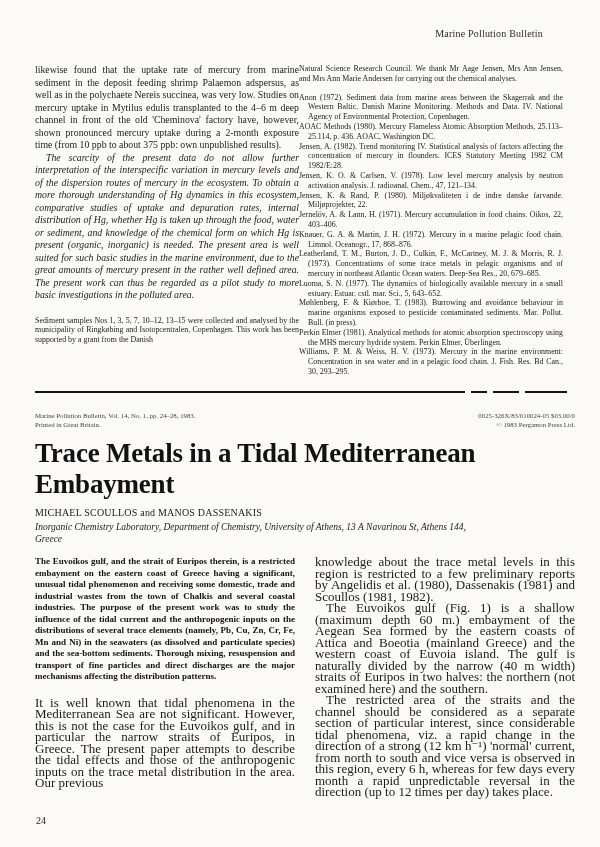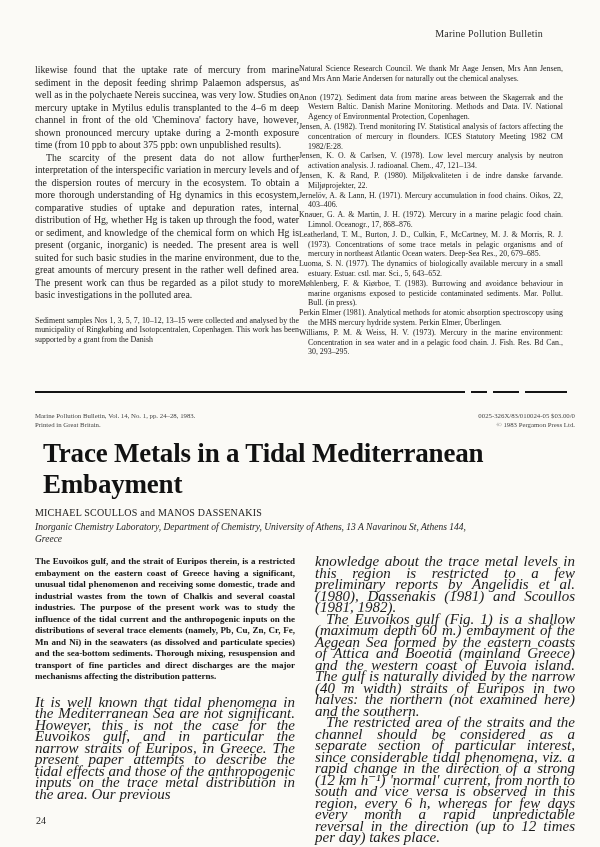--- a/index.html
+++ b/index.html
@@ -25,69 +25,70 @@
   }
   .section-one {
     position: absolute;
     top: 52px; left: 35px;
     width: 540px; height: 339px;
     overflow: hidden;
     display: flex; gap: 0; margin-top: 12px;
   }
   .col { width: 264px; }
   .body-text { font-size: 9.8px; line-height: 12.5px; text-align: justify; margin: 0; }
-  .indent { text-indent: 11px; }
+  .indent { text-indent: 11px; font-style: italic; }
   .small { font-size: 7.9px; line-height: 9.8px; text-align: justify; margin: 0; color: #222; }
   .ack { margin-top: 14px; }
   .ackr { margin-bottom: 9px; }
   .refs .ref { padding-left: 9px; text-indent: -9px; margin: 0; }
   .divider {
     position: absolute;
     top: 391px; left: 35px; width: 540px;
     display: flex; align-items: center; gap: 6px;
   }
   .seg { display: inline-block; background: #141414; }
   .seg.s1 { width: 430px; height: 2px; }
   .seg.s2 { width: 16px; height: 1.5px; }
   .seg.s3 { width: 26px; height: 1.5px; }
   .seg.s4 { width: 42px; height: 1.5px; }
   .section-two { position: absolute; top: 412px; left: 35px; width: 540px; }
   .pub-row { display: flex; justify-content: space-between; font-size: 6.8px; line-height: 8.6px; color: #454545; }
   .pub-right { text-align: right; }
   .title {
     font-size: 27px; line-height: 1.13; font-weight: bold;
-    margin: 9px 0 0 8px; max-width: 540px; letter-spacing: -0.2px; color: #121212;
+    margin: 9px 0 0 0; max-width: 540px; letter-spacing: -0.2px; color: #121212;
   }
   .authors { margin-top: 8px; font-size: 10px; letter-spacing: 0.2px; }
   .affiliation { margin-top: 3px; font-style: italic; font-size: 9.5px; line-height: 12px; max-width: 440px; }
   .cols { display: flex; gap: 20px; margin-top: 11px; }
   .abstract { font-weight: bold; font-size: 9px; line-height: 11.5px; text-align: justify; margin: 0; color: #131313; }
-  .body2 { font-size: 15px; line-height: 11.5px; text-align: justify; margin: 0; font-style: italic; }
+  .body2 { font-size: 13px; line-height: 11.5px; text-align: justify; margin: 0; }
   .intro-gap { margin-top: 14px; }
   .heading { font-size: 10.5px; font-weight: bold; margin: 14px 0 7px 0; color: #121212; }
   .indent2 { text-indent: 11px; }
   .page-number { position: absolute; left: 36px; top: 815px; font-size: 10px; }
 </style>
 </head>
 <body>
 
 <div class="page">
 
   <div class="running-head">Marine Pollution Bulletin</div>
 
   <div class="section-one">
     <div class="col">
       <p class="body-text">likewise found that the uptake rate of mercury from marine sediment in the deposit feeding shrimp Palaemon adspersus, as well as in the polychaete Nereis succinea, was very low. Studies on mercury uptake in Mytilus edulis transplanted to the 4–6 m deep channel in front of the old 'Cheminova' factory have, however, shown pronounced mercury uptake during a 2-month exposure time (from 10 ppb to about 375 ppb: own unpublished results).</p>
       <p class="body-text indent">The scarcity of the present data do not allow further interpretation of the interspecific variation in mercury levels and of the dispersion routes of mercury in the ecosystem. To obtain a more thorough understanding of Hg dynamics in this ecosystem, comparative studies of uptake and depuration rates, internal distribution of Hg, whether Hg is taken up through the food, water or sediment, and knowledge of the chemical form on which Hg is present (organic, inorganic) is needed. The present area is well suited for such basic studies in the marine environment, due to the great amounts of mercury present in the rather well defined area. The present work can thus be regarded as a pilot study to more basic investigations in the polluted area.</p>
       <p class="small ack">Sediment samples Nos 1, 3, 5, 7, 10–12, 13–15 were collected and analysed by the municipality of Ringkøbing and Isotopcentralen, Copenhagen. This work has been supported by a grant from the Danish</p>
     </div>
     <div class="col">
-      <p class="small ackr">Natural Science Research Council. We thank Mr Aage Jensen, Mrs Ann Jensen, and Mrs Ann Marie Andersen for naturally out the chemical analyses.</p>
+      <p class="small ackr">Natural Science Research Council. We thank Mr Aage Jensen, Mrs Ann Jensen, and Mrs Ann Marie Andersen for carrying out the chemical analyses.</p>
       <div class="refs">
         <p class="small ref">Anon (1972). Sediment data from marine areas between the Skagerrak and the Western Baltic. Danish Marine Monitoring. Methods and Data. IV. National Agency of Environmental Protection, Copenhagen.</p>
+        <p class="small ref">AOAC Methods (1980). Mercury Flameless Atomic Absorption Methods, 25.113–25.114, p. 436. AOAC, Washington DC.</p>
         <p class="small ref">Jensen, A. (1982). Trend monitoring IV. Statistical analysis of factors affecting the concentration of mercury in flounders. ICES Statutory Meeting 1982 CM 1982/E:28.</p>
         <p class="small ref">Jensen, K. O. &amp; Carlsen, V. (1978). Low level mercury analysis by neutron activation analysis. J. radioanal. Chem., 47, 121–134.</p>
         <p class="small ref">Jensen, K. &amp; Rand, P. (1980). Miljøkvaliteten i de indre danske farvande. Miljøprojekter, 22.</p>
         <p class="small ref">Jernelöv, A. &amp; Lann, H. (1971). Mercury accumulation in food chains. Oikos, 22, 403–406.</p>
         <p class="small ref">Knauer, G. A. &amp; Martin, J. H. (1972). Mercury in a marine pelagic food chain. Limnol. Oceanogr., 17, 868–876.</p>
         <p class="small ref">Leatherland, T. M., Burton, J. D., Culkin, F., McCartney, M. J. &amp; Morris, R. J. (1973). Concentrations of some trace metals in pelagic organisms and of mercury in northeast Atlantic Ocean waters. Deep-Sea Res., 20, 679–685.</p>
         <p class="small ref">Luoma, S. N. (1977). The dynamics of biologically available mercury in a small estuary. Estuar. cstl. mar. Sci., 5, 643–652.</p>
         <p class="small ref">Møhlenberg, F. &amp; Kiørboe, T. (1983). Burrowing and avoidance behaviour in marine organisms exposed to pesticide contaminated sediments. Mar. Pollut. Bull. (in press).</p>
         <p class="small ref">Perkin Elmer (1981). Analytical methods for atomic absorption spectroscopy using the MHS mercury hydride system. Perkin Elmer, Überlingen.</p>
         <p class="small ref">Williams, P. M. &amp; Weiss, H. V. (1973). Mercury in the marine environment: Concentration in sea water and in a pelagic food chain. J. Fish. Res. Bd Can., 30, 293–295.</p>

